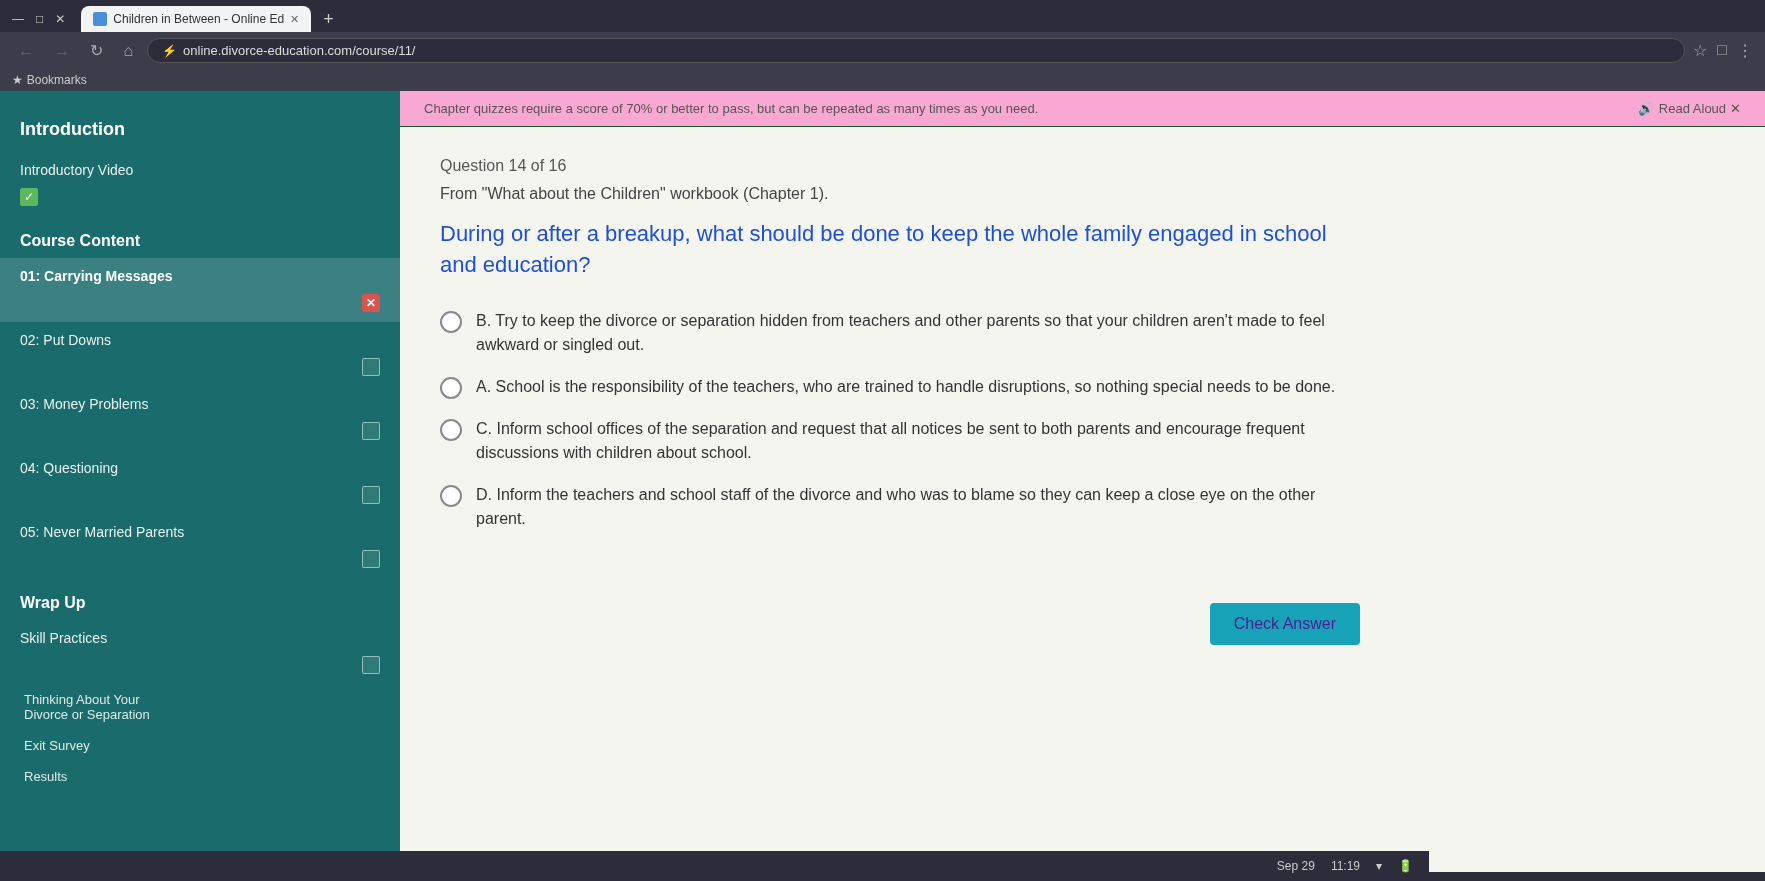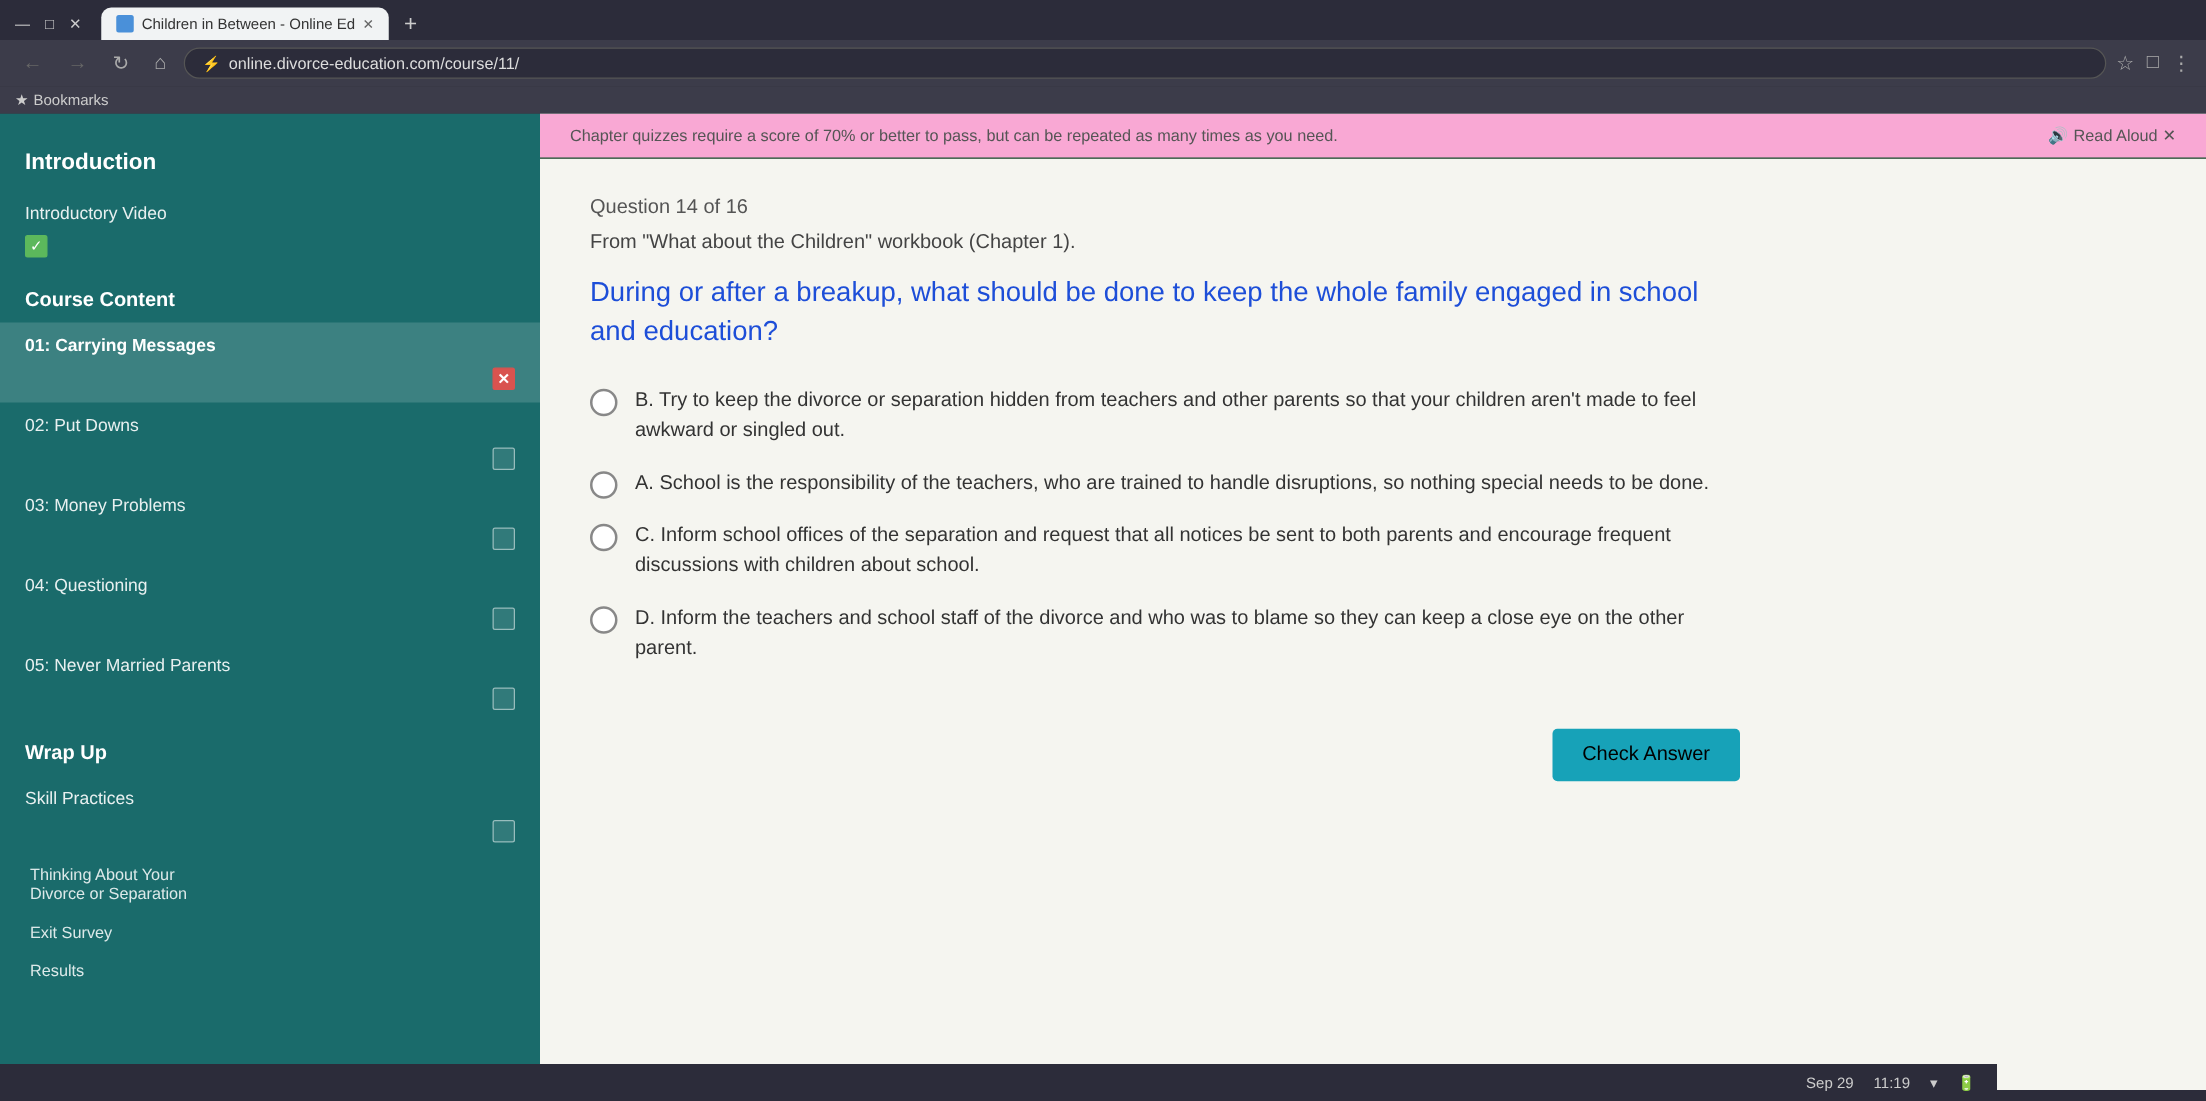--- a/index.html
+++ b/index.html
@@ -95,21 +95,21 @@
     }
 
     
     .main-layout {
       display: flex;
       height: 781px;
     }
 
     
     .sidebar {
-      width: 432px;
+      width: 400px;
       background: #1a6b6b;
       flex-shrink: 0;
       padding: 20px 0;
       overflow-y: auto;
       color: white;
     }
     .sidebar-section-title {
       font-size: 18px;
       font-weight: bold;
       color: white;
@@ -234,36 +234,36 @@
       margin-top: 2px;
       background: white;
     }
     .answer-text {
       font-size: 16px;
       color: #333;
       line-height: 1.5;
     }
     .check-answer-btn {
       background: #17a2b8;
-      color: #000000;
+      color: #4c1d95;
       border: none;
       padding: 12px 24px;
       font-size: 16px;
       border-radius: 4px;
       cursor: pointer;
-      margin-top: 22px;
+      margin-top: 42px;
       float: right;
     }
 
     
     .status-bar {
       position: fixed;
       bottom: 0;
       left: 0;
-      width: 1597px;
+      width: 1429px;
       height: 30px;
       background: #2c2c3a;
       display: flex;
       align-items: center;
       justify-content: flex-end;
       padding: 0 16px;
       gap: 16px;
       font-size: 12px;
       color: #ccc;
     }

